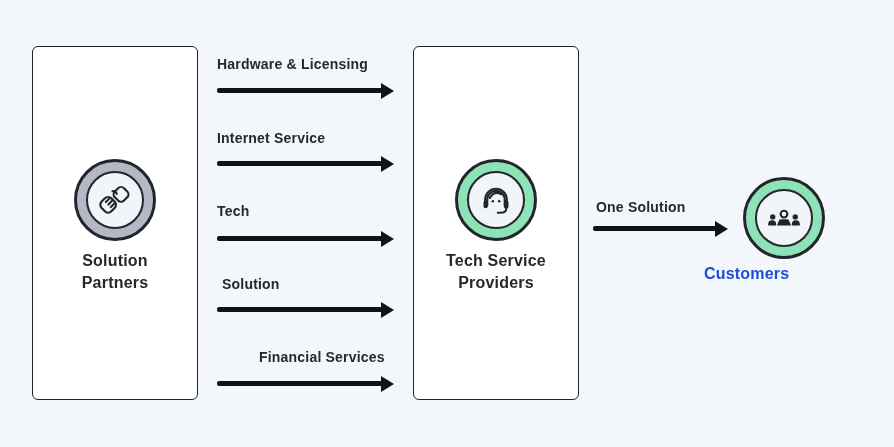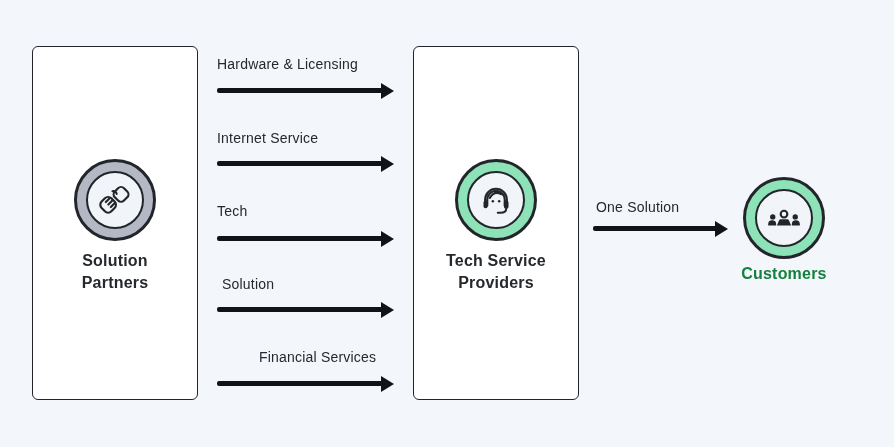--- a/index.html
+++ b/index.html
@@ -62,21 +62,21 @@
     font-size: 16px;
     font-weight: 600;
     line-height: 22px;
     letter-spacing: 0.2px;
     color: #25282d;
     white-space: normal;
   }
   .flow-label {
     position: absolute;
     font-size: 14px;
-    font-weight: 400;
+    font-weight: 700;
     letter-spacing: 0.2px;
     color: #25282d;
     white-space: nowrap;
   }
   
   .arrow {
     position: absolute;
     height: 17px;
     display: flex;
     align-items: center;
@@ -93,25 +93,24 @@
     border-top: 8.5px solid transparent;
     border-bottom: 8.5px solid transparent;
     margin-left: -2px;
   }
   
   .customers-badge { position: absolute; left: 743px; top: 177px; }
   .customers-label {
     position: absolute;
     left: 704px; top: 265px;
     width: 160px;
-    text-align: center;
     font-size: 16px;
     font-weight: 600;
     letter-spacing: 0.2px;
-    color: #15803d;
+    color: #1d4ed8;
   }
 </style>
 </head>
 <body>
 
 <div class="canvas">
 
   <div class="node-box box-left">
     <div class="badge" style="background: rgb(180, 184, 196);">
       <div class="badge-inner">

